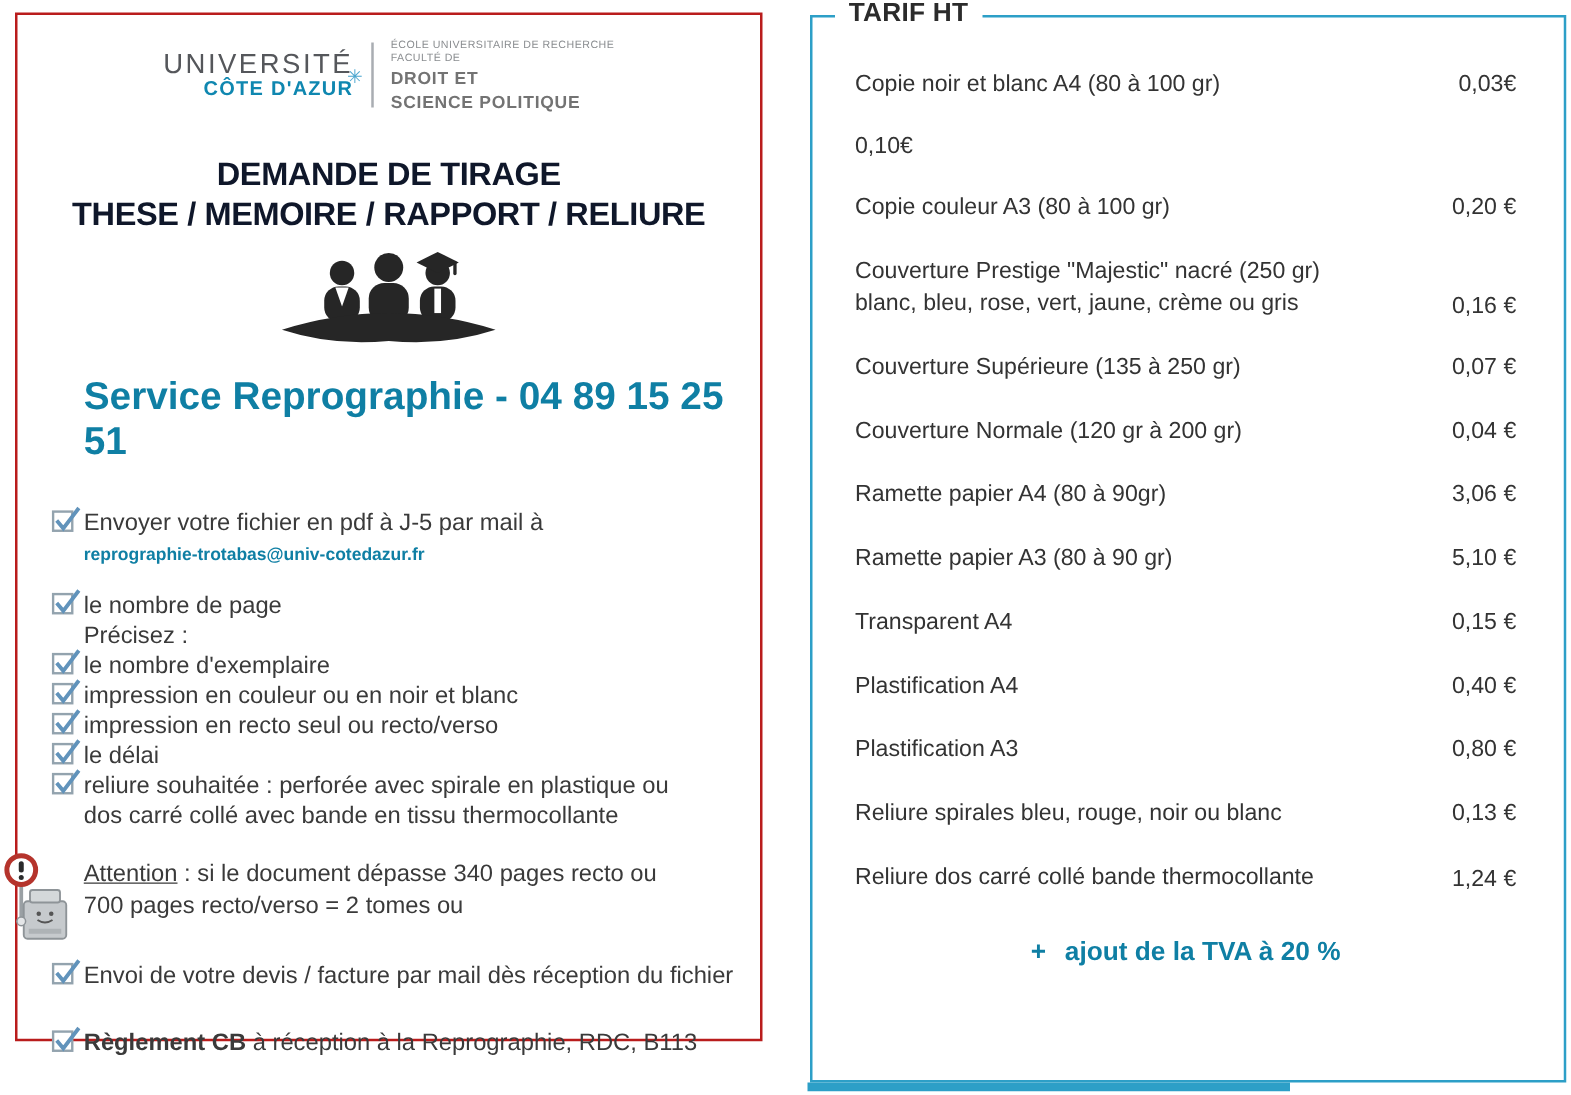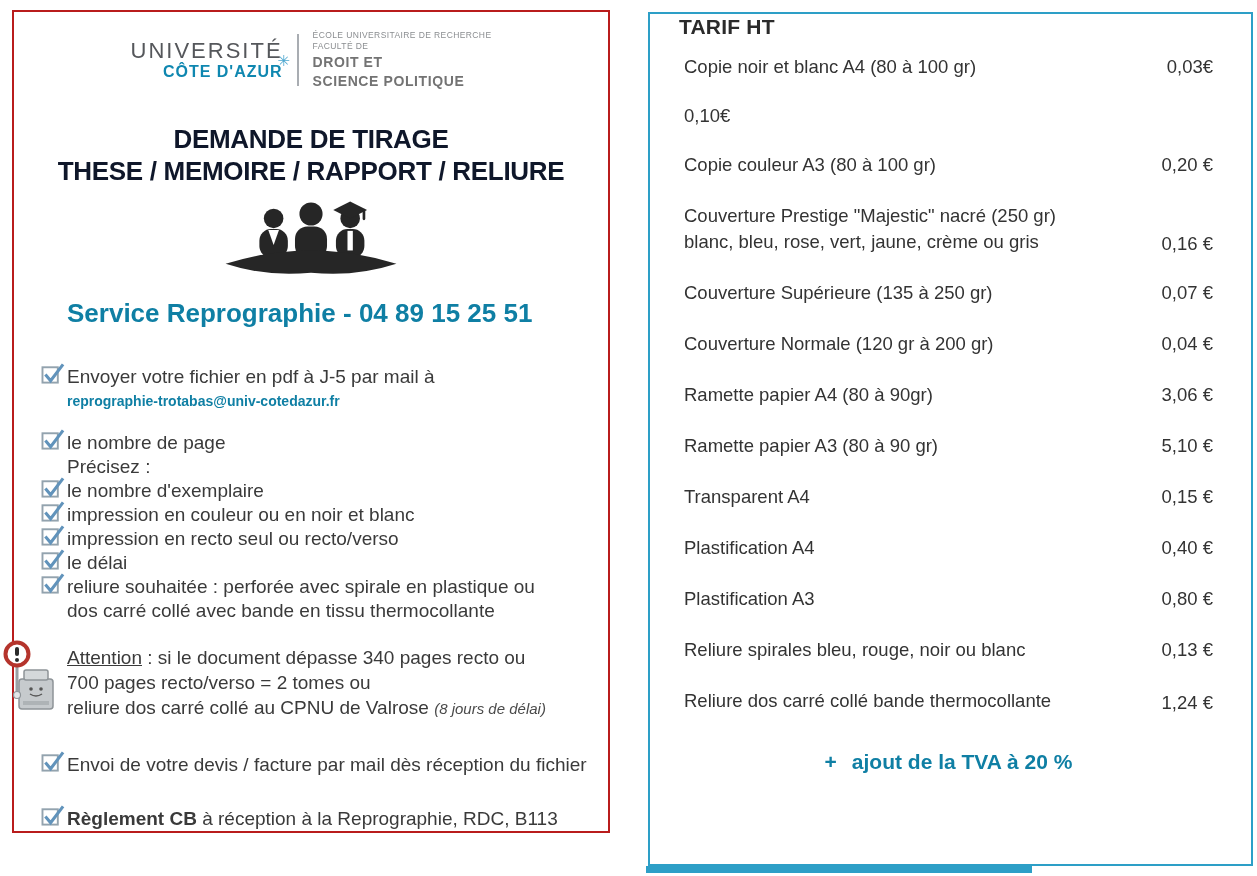--- a/index.html
+++ b/index.html
@@ -20,21 +20,21 @@
   .logo-sun { position:absolute; left:-19px; top:18px; color:#4ba6cf; font-size:15px; }
   .logo-right { text-align:left; }
   .logo-school { font-size:8.5px; color:#8a8d90; letter-spacing:0.4px; line-height:1.3; }
   .logo-faculty { font-size:14px; color:#737373; font-weight:800; letter-spacing:0.6px; line-height:1.22; margin-top:2px; }
 
   .doc-title { margin-top:34px; text-align:center; font-weight:800; color:#0f172a;
     font-size:26px; line-height:1.23; letter-spacing:-0.3px; }
 
   .people-wrap { margin-top:6px; text-align:center; }
 
-  .service-line { margin-top:12px; margin-left:53px; color:#0f7fa4; font-weight:800; font-size:26px; }
+  .service-line { margin-top:12px; margin-left:53px; color:#0f7fa4; font-weight:800; font-size:31px; }
 
   .indent { margin-left:53px; margin-right:16px; }
   .check-row { position:relative; }
   .check-row .cbx { position:absolute; left:-26px; top:-3px; }
   .body-text { font-size:19px; line-height:24px; color:#3a3a3a; }
   .send-block { margin-top:36px; }
   .email-line { font-size:14px; font-weight:800; color:#0f7fa4; margin-top:4px; cursor:pointer; }
 
   .precisez-block { margin-top:22px; }
   .precisez-block .line { font-size:19px; line-height:24px; color:#3a3a3a; }
@@ -49,21 +49,21 @@
   .reglement-block { margin-top:30px; }
   .bold { font-weight:800; }
 
   
   .right-panel {
     position:absolute; left:648px; top:12px; width:605px; height:854px;
     border:2px solid #2d9fc7; background:#fff; padding:40px 38px 0 34px;
   }
   .tarif-legend {
     position:absolute; top:-15px; left:18px; background:#fff; padding:0 11px;
-    font-size:21px; font-weight:800; color:#2b2b2b; letter-spacing:0.2px;margin-top:16px;
+    font-size:21px; font-weight:800; color:#2b2b2b; letter-spacing:0.2px;
   }
   .trow { display:flex; justify-content:space-between; align-items:center; margin-bottom:25px; }
   .trow.two-line { align-items:flex-end; }
   .tlabel { font-size:18.5px; line-height:26px; color:#333333; max-width:440px; }
   .tprice { font-size:18.5px; color:#333333; white-space:nowrap; }
   .tva-footer { margin-top:36px; text-align:center; color:#0f7fa4; font-weight:800; font-size:21px; }
   .tva-plus { margin-right:15px; }
   .teal-bar { position:absolute; left:646px; top:866px; width:386px; height:7px; background:#2d9fc7; }
 </style>
 </head>
@@ -178,21 +178,20 @@
       <rect x="18" y="40" width="34" height="30" rx="3" fill="#c6cacd" stroke="#8e9498" stroke-width="1.5"></rect>
       <rect x="23" y="31" width="24" height="10" rx="2" fill="#d4d8da" stroke="#8e9498" stroke-width="1.5"></rect>
       <rect x="22" y="62" width="26" height="4" fill="#aeb3b6"></rect>
       <circle cx="30" cy="50" r="1.8" fill="#555"></circle>
       <circle cx="40" cy="50" r="1.8" fill="#555"></circle>
       <path d="M29 55 Q35 59 41 55" fill="none" stroke="#555" stroke-width="1.5"></path>
       <circle cx="16" cy="56" r="3.5" fill="#e4e6e8" stroke="#8e9498" stroke-width="1.2"></circle>
     </svg>
     <div class="line"><span class="attention-underline">Attention</span><span> : si le document dépasse 340 pages recto ou</span></div>
     <div class="line">700 pages recto/verso = 2 tomes ou</div>
-    <div class="line"><span>reliure dos carré collé au CPNU de Valrose </span><span class="attention-note">(8 jours de délai)</span></div>
   </div>
 
   <div class="envoi-block indent check-row">
     <svg class="cbx" width="25" height="23" viewBox="0 0 26 24">
         <rect x="1.5" y="5.5" width="16" height="16" fill="#ffffff" stroke="#93a3ae" stroke-width="2"></rect>
         <path d="M4.5 13 L10 19.5 L23 2.5" fill="none" stroke="#6193bb" stroke-width="3.2"></path>
       </svg>
     <div class="body-text">Envoi de votre devis / facture par mail dès réception du fichier</div>
   </div>
 

